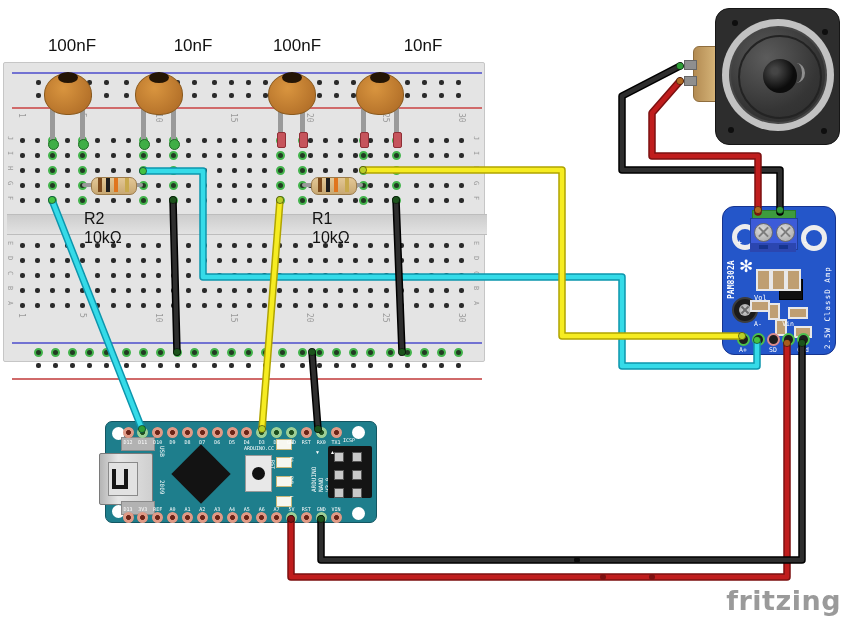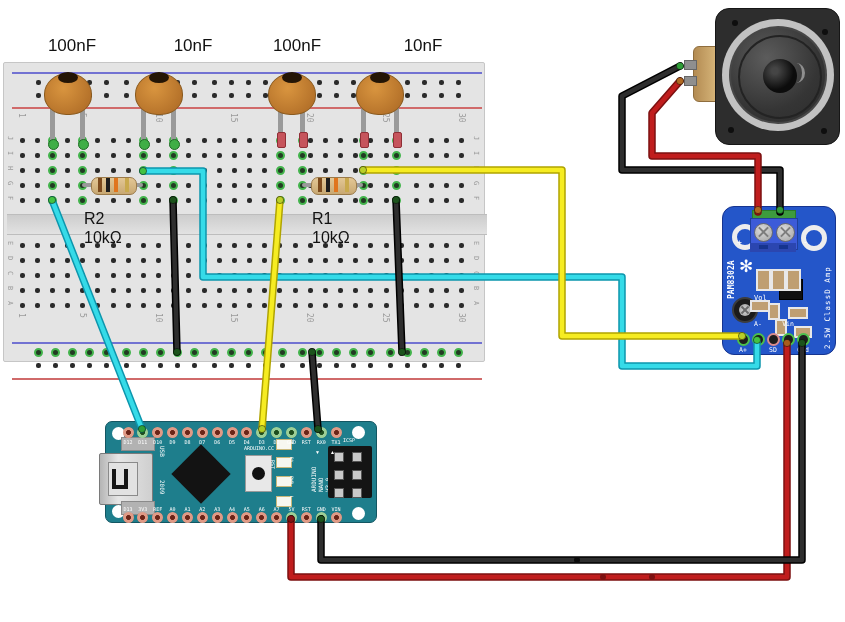--- a/index.html
+++ b/index.html
@@ -828,13 +828,14 @@
       <circle cx="780" cy="210" r="3.6" fill="#2f9e37" stroke="rgba(0,0,0,0.45)" stroke-width="1"></circle>
       <polyline points="680,81 652,113 652,156 758,156 758,212" fill="none" stroke="#7c1111" stroke-width="7.5" stroke-linecap="round" stroke-linejoin="round"></polyline>
       <polyline points="680,81 652,113 652,156 758,156 758,212" fill="none" stroke="#c01d1d" stroke-width="4.5" stroke-linecap="round" stroke-linejoin="round"></polyline>
       <circle cx="680" cy="81" r="3.6" fill="#b06820" stroke="rgba(0,0,0,0.45)" stroke-width="1"></circle>
       <circle cx="758" cy="210" r="3.6" fill="#b06820" stroke="rgba(0,0,0,0.45)" stroke-width="1"></circle>
       <circle cx="577" cy="560" r="3" fill="#0a0a0a"></circle>
       <circle cx="603" cy="577" r="3" fill="#7c1111"></circle>
       <circle cx="652" cy="577" r="3" fill="#7c1111"></circle>
     </svg>
 
+  <div id="watermark">fritzing</div>
 </div>
 
 </body></html>

